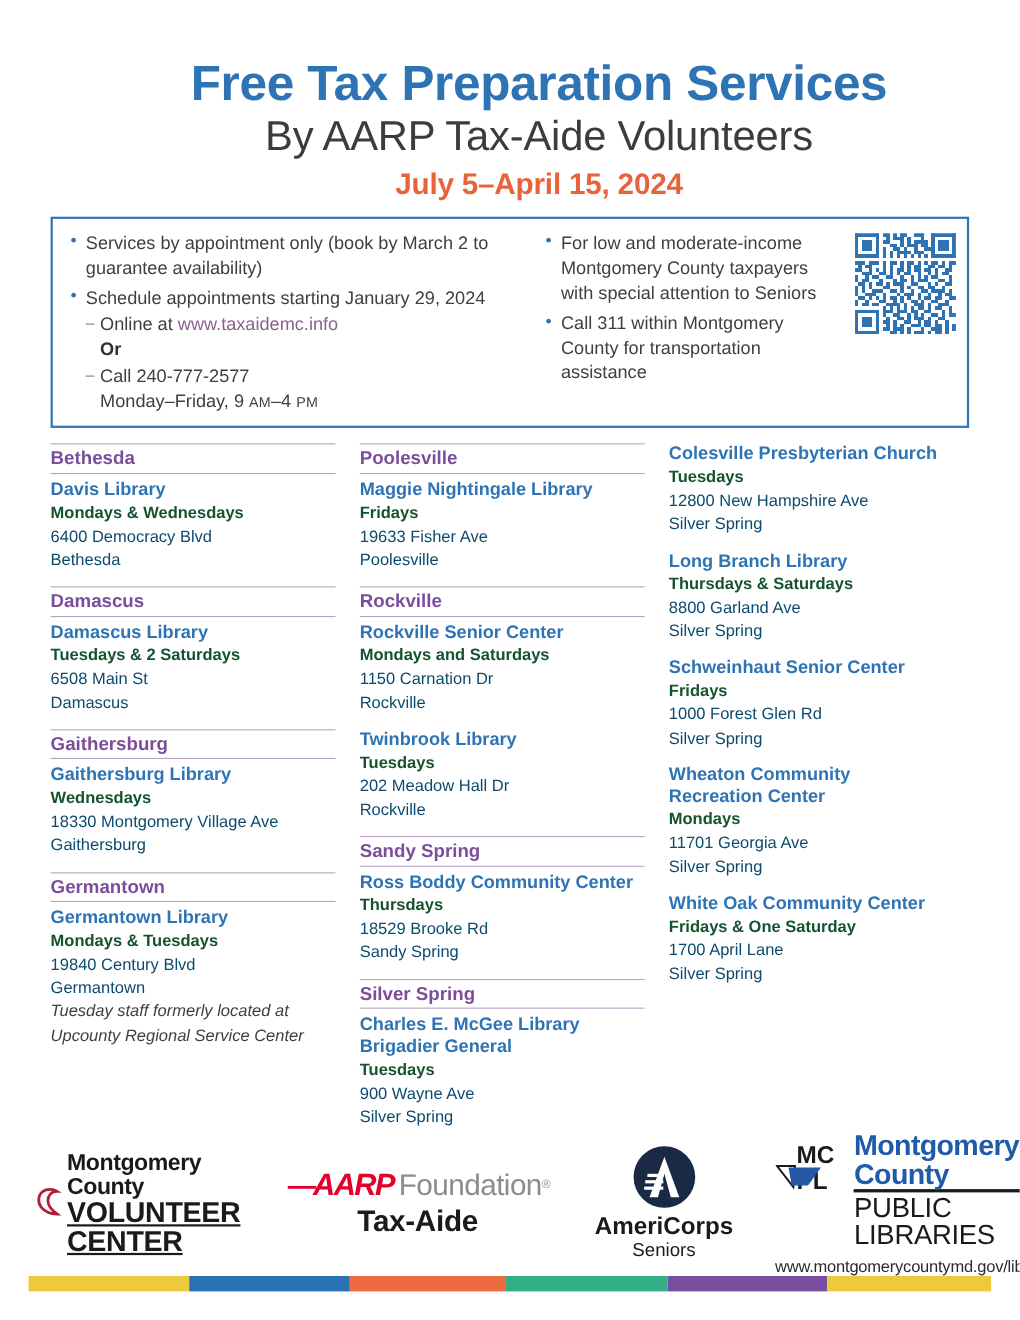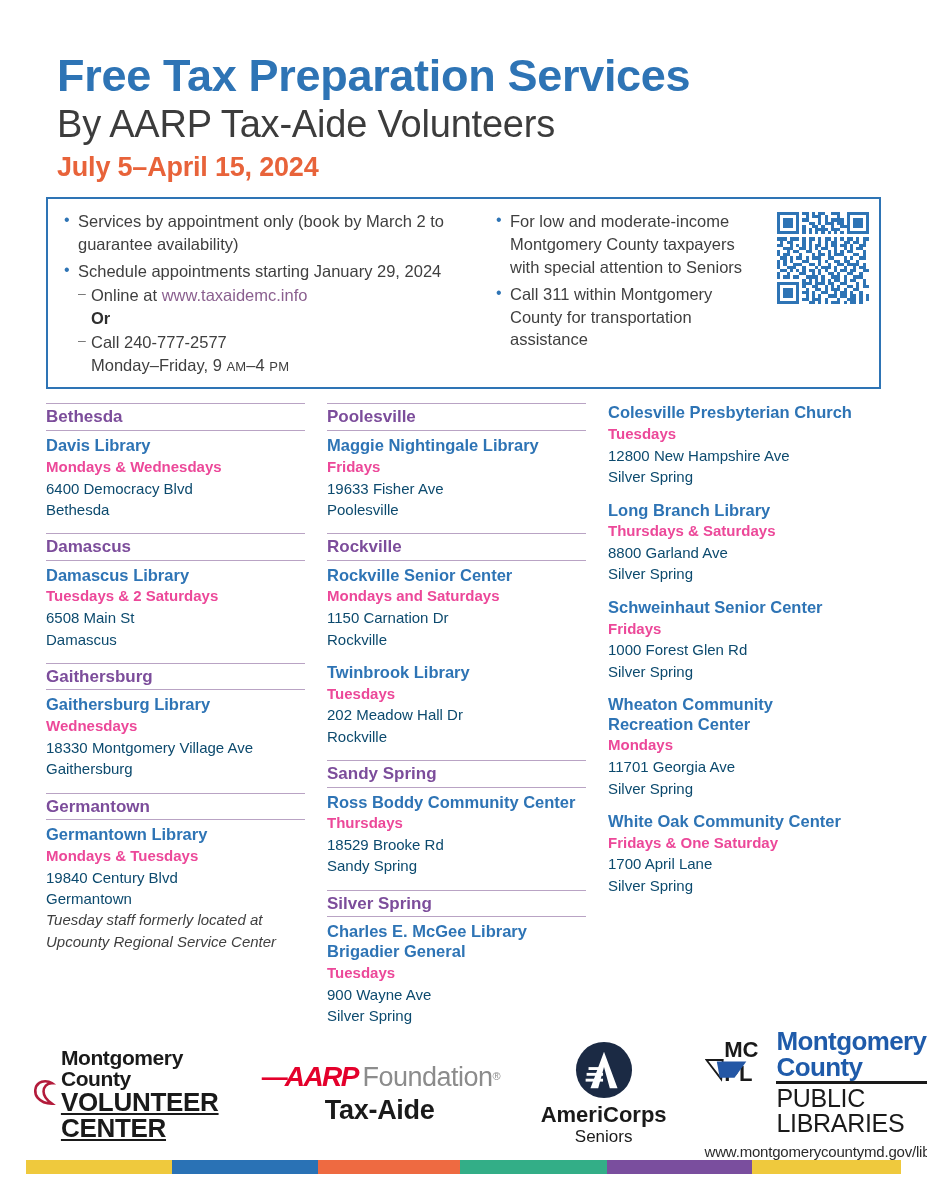--- a/index.html
+++ b/index.html
@@ -12,21 +12,21 @@
     overflow: hidden;
   }
   .page {
     position: relative;
     width: 927px;
     height: 1200px;
     padding: 0;
   }
 
   
-  .header { padding: 52px 4px 0 57px; }
+  .header { padding: 52px 4px 0 57px; text-align: center; }
   .title-main {
     font-size: 45px;
     font-weight: bold;
     color: #2E74B5;
     letter-spacing: -0.3px;
     line-height: 1.08;
   }
   .title-sub {
     font-size: 38px;
     font-weight: normal;
@@ -117,21 +117,21 @@
   .venue { margin-bottom: 13px; }
   .venue-name {
     font-size: 16.5px;
     font-weight: bold;
     color: #2E74B5;
     line-height: 1.2;
   }
   .venue-days {
     font-size: 15px;
     font-weight: bold;
-    color: #ec4899;
+    color: #14532d;
     line-height: 1.45;
   }
   .venue-addr {
     font-size: 15px;
     color: #0c4a6e;
     line-height: 1.42;
   }
   .venue-note {
     font-size: 15px;
     font-style: italic;

